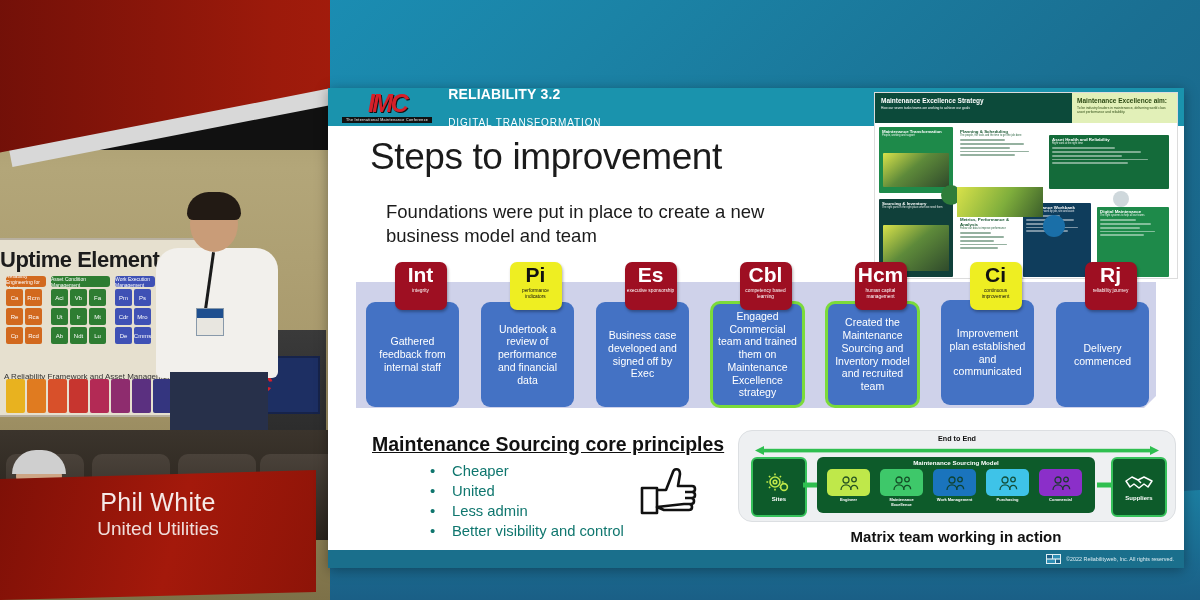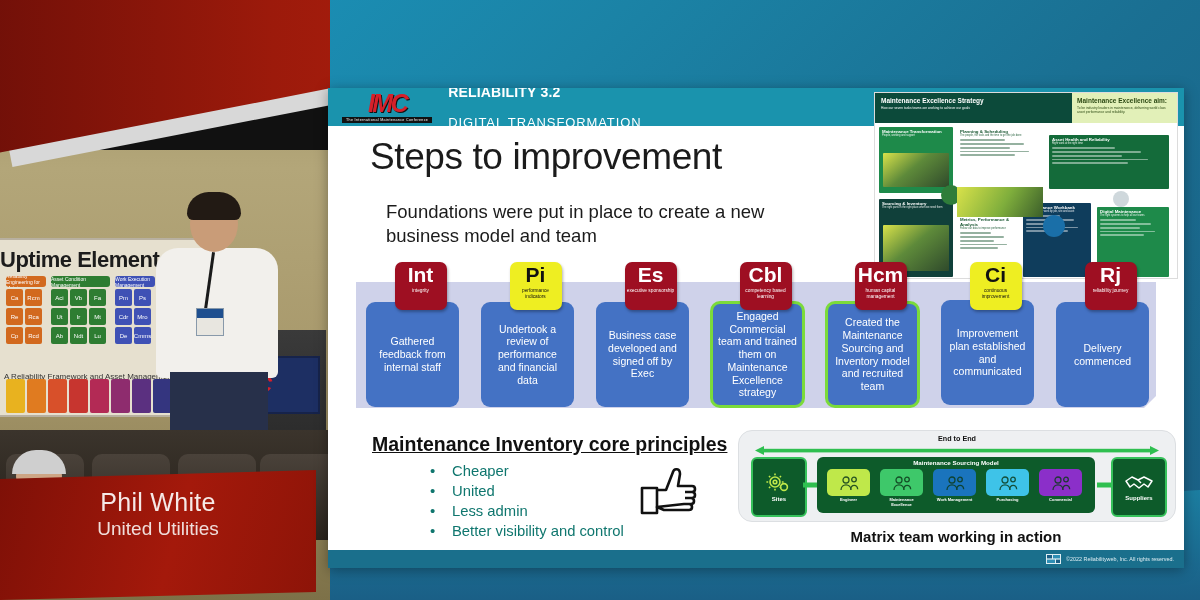--- a/index.html
+++ b/index.html
@@ -86,21 +86,21 @@
   #slide-header{position:relative;height:38px;background:#1a93ad;display:flex;align-items:center;}
   .imc-logo{margin-left:14px;display:flex;flex-direction:column;align-items:center;}
   .imc-word{font-size:25px;font-weight:800;font-style:italic;color:#d6202a;letter-spacing:-2.5px;
       line-height:1;text-shadow:1px 1px 0 #111;}
   .imc-tag{margin-top:1px;background:#111;color:#fff;font-size:3.6px;letter-spacing:.35px;
       padding:1px 4px;white-space:nowrap;}
   .rel-block{margin-left:16px;color:#fff;line-height:1;}
   .rel-the{font-size:5px;letter-spacing:2px;border-bottom:1px solid rgba(255,255,255,.65);
       padding-bottom:1px;width:150px;}
   .rel-main{font-size:14px;font-weight:800;letter-spacing:.2px;margin-top:2px;}
-  .rel-sub{font-size:13px;letter-spacing:.9px;margin-top:17px;}
+  .rel-sub{font-size:10px;letter-spacing:.9px;margin-top:17px;}
   .rel-conf{font-size:5px;letter-spacing:1.6px;margin-top:2px;text-align:right;width:150px;
       border-top:1px solid rgba(255,255,255,.5);padding-top:1px;}
 
   #slide-title{position:absolute;left:42px;top:48px;font-size:37px;color:#1b1b1b;font-weight:400;
       letter-spacing:-.4px;}
   #slide-subtitle{position:absolute;left:58px;top:112px;width:430px;font-size:18.5px;color:#1b1b1b;
       line-height:1.28;}
 
   
   #collage{position:absolute;right:6px;top:4px;width:302px;height:185px;background:#fff;
@@ -441,21 +441,21 @@
       </div>
       <div class="pcard" style="left: 728px; top: 214px;">
         <span>Delivery commenced</span>
       </div>
       <div class="ebadge red" style="left: 756.5px; top: 174px;">
         <div class="abbr">Rj</div>
         <div class="full">reliability journey</div>
       </div>
     </div>
 
-  <div id="principles-title">Maintenance Inventory core principles</div>
+  <div id="principles-title">Maintenance Sourcing core principles</div>
   <ul id="principles-list">
       <li>Cheaper</li>
       <li>United</li>
       <li>Less admin</li>
       <li>Better visibility and control</li>
     </ul>
   <svg id="thumb" width="58" height="50" viewBox="0 0 58 50">
     <g fill="none" stroke="#111" stroke-width="2.6" stroke-linejoin="round">
       <rect x="2" y="22" width="15" height="25"></rect>
       <path d="M17 24 L26 24 L33 6 C34 2 40 2 40 8 L38 20 L52 20 C56 20 56 26 52 26 L45 26

